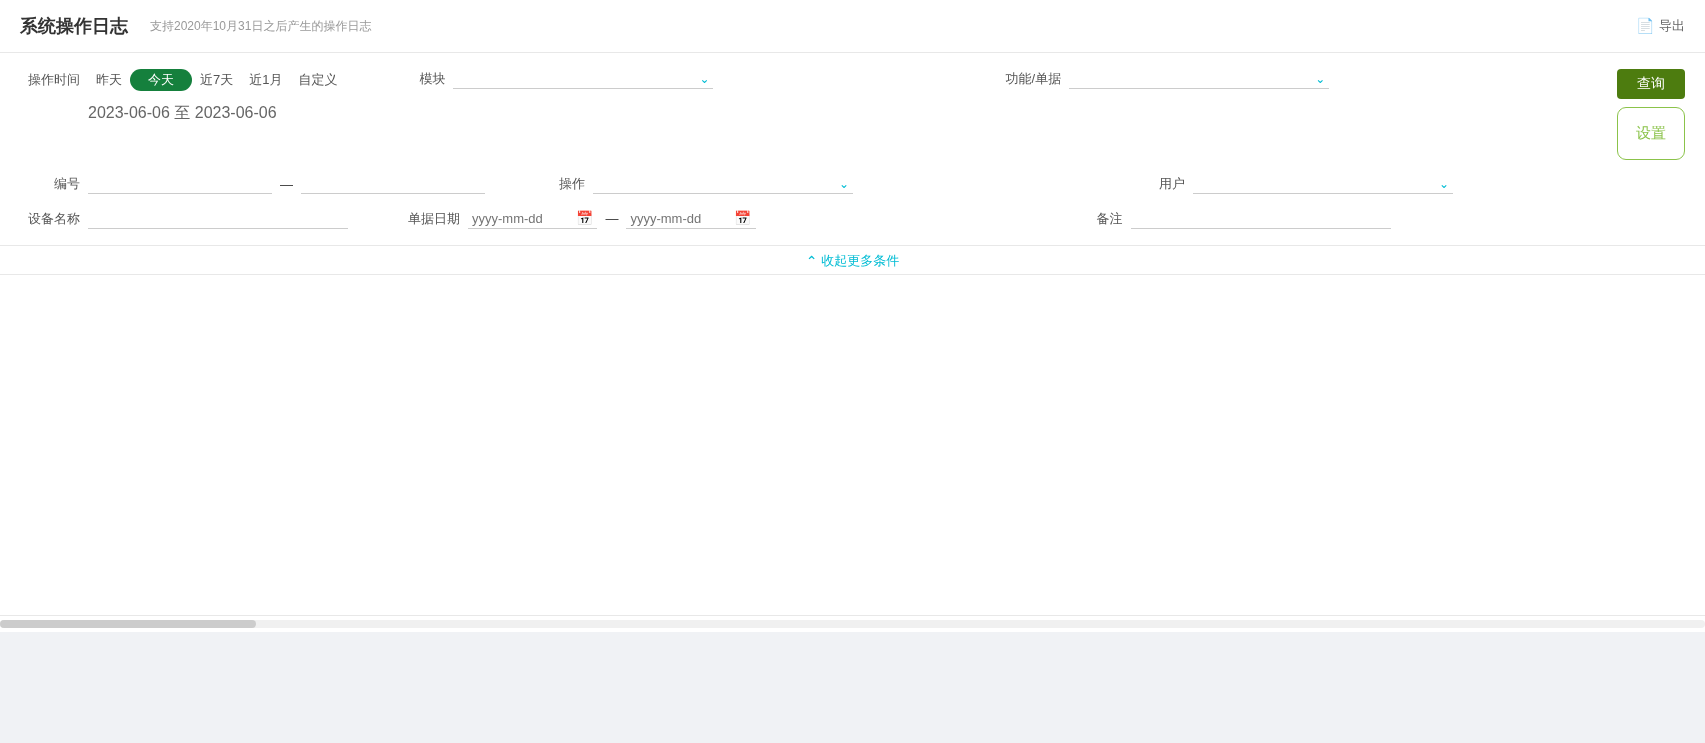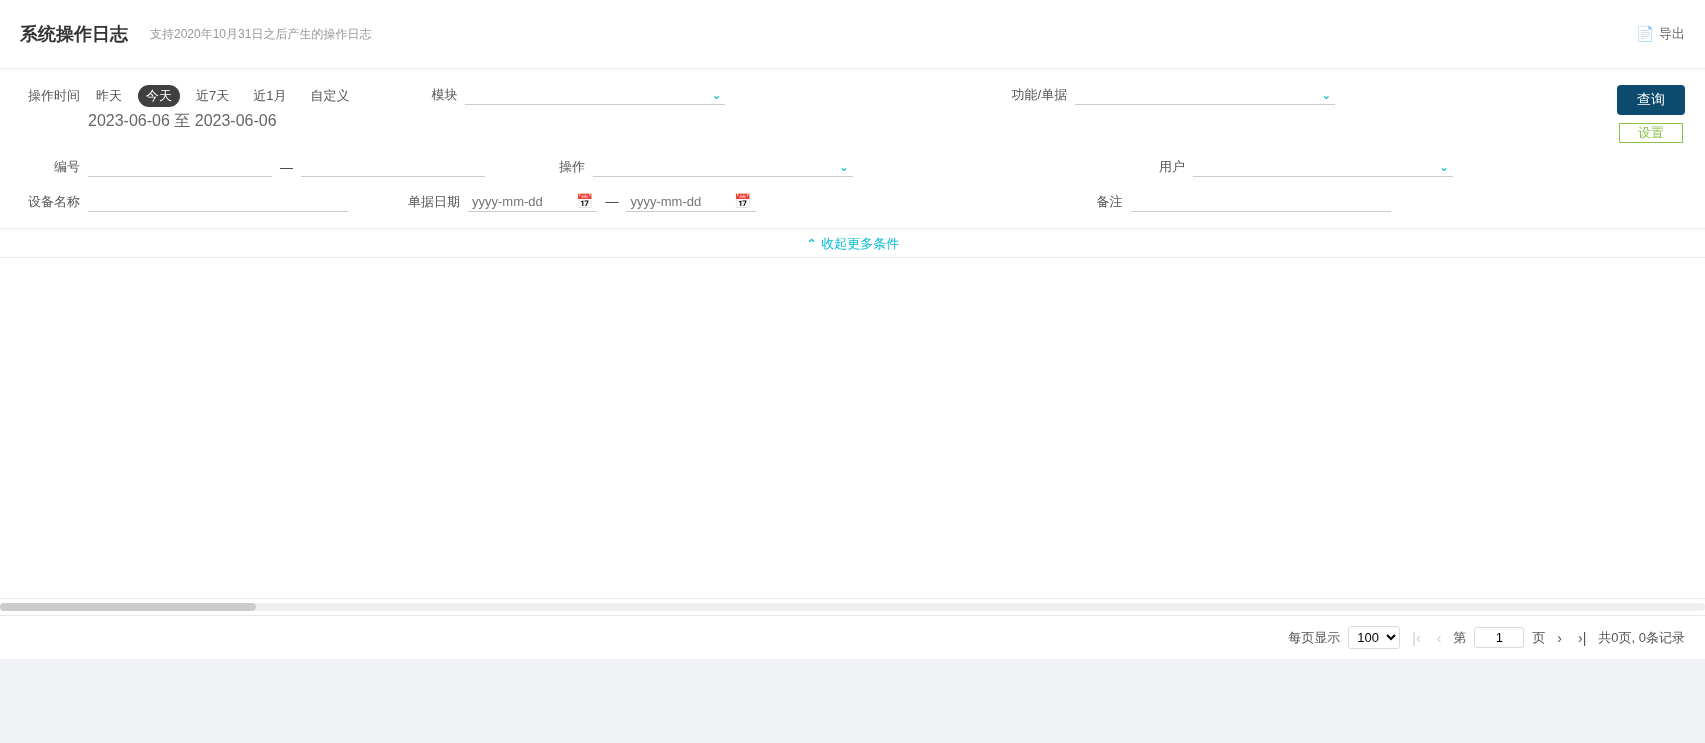--- a/index.html
+++ b/index.html
@@ -1,53 +1,53 @@
 <!DOCTYPE html>
 <html><head>
   <meta charset="utf-8">
   <style>
     * { box-sizing: border-box; margin: 0; padding: 0; }
     body { font-family: 'Microsoft YaHei', Arial, sans-serif; font-size: 13px; background: #f0f2f5; color: #333; }
 
     .page-wrapper { width: 1705px; min-height: 743px; background: #f0f2f5; display: flex; flex-direction: column; }
 
     
-    .page-header { background: #fff; padding: 22px 20px; display: flex; align-items: center; justify-content: space-between; border-bottom: 1px solid #e8e8e8; }
+    .page-header { background: #fff; padding: 14px 20px; display: flex; align-items: center; justify-content: space-between; border-bottom: 1px solid #e8e8e8; }
     .page-title { font-size: 18px; font-weight: bold; color: #333; margin-right: 12px; }
     .export-btn { display: flex; align-items: center; gap: 4px; color: #666; font-size: 13px; cursor: pointer; border: none; background: none; }
 
     
     .filter-area { background: #fff; padding: 16px 20px; border-bottom: 1px solid #e8e8e8; }
     .filter-row { display: flex; align-items: center; margin-bottom: 14px; gap: 0; }
     .filter-row:last-child { margin-bottom: 0; }
 
     .filter-label { font-size: 13px; color: #555; min-width: 60px; text-align: right; margin-right: 8px; white-space: nowrap; }
 
     
     .time-filter-section { display: flex; align-items: flex-start; flex: 0 0 auto; margin-right: 40px; }
     .time-label { font-size: 13px; color: #555; min-width: 60px; text-align: right; margin-right: 8px; padding-top: 2px; }
     .time-options { display: flex; flex-direction: column; }
-    .time-btns { display: flex; gap: 8px; align-items: center; margin-bottom: 4px; }
+    .time-btns { display: flex; gap: 0; align-items: center; margin-bottom: 12px; }
     .time-btn { padding: 2px 8px; border: none; background: none; cursor: pointer; font-size: 13px; color: #555; border-radius: 3px; }
-    .time-btn.active { background: #404040; color: #fff; border-radius: 12px; padding: 2px 8px; }
+    .time-btn.active { background: #15803d; color: #fff; border-radius: 12px; padding: 2px 18px; }
     .time-range { font-size: 16px; color: #666; }
 
     
     .dropdown-field { display: flex; align-items: center; border-bottom: 1px solid #ccc; min-width: 220px; padding: 2px 4px; cursor: pointer; position: relative; }
     .dropdown-field input { border: none; outline: none; font-size: 13px; color: #333; background: transparent; flex: 1; cursor: pointer; }
     .dropdown-arrow { color: #00bcd4; font-size: 12px; margin-left: 4px; }
 
     
     .text-field { border: none; border-bottom: 1px solid #ccc; outline: none; font-size: 13px; color: #333; background: transparent; min-width: 160px; padding: 2px 4px; }
     .dash { margin: 0 8px; color: #333; }
     .filter-item { display: flex; align-items: center; flex: 1; }
 
     
-    .query-btn { background: #0c4a6e; color: #fff; border: none; border-radius: 4px; padding: 6px 20px; font-size: 14px; cursor: pointer; }
-    .setting-btn { background: #fff; color: #8bc34a; border: 1px solid #8bc34a; border-radius: 0; padding: 0 18px; font-size: 13px; cursor: pointer; margin-top: 4px; }
+    .query-btn { background: #4d7c0f; color: #fff; border: none; border-radius: 4px; padding: 6px 20px; font-size: 14px; cursor: pointer; }
+    .setting-btn { background: #fff; color: #8bc34a; border: 1px solid #8bc34a; border-radius: 9px; padding: 16px 18px; font-size: 15px; cursor: pointer; margin-top: 4px; }
     .btn-group { display: flex; flex-direction: column; align-items: center; gap: 4px; margin-left: 20px; }
 
     
     .collapse-bar { display: flex; justify-content: center; align-items: center; padding: 6px 0 4px 0; background: #fff; border-bottom: 1px solid #e8e8e8; }
     .collapse-btn { display: flex; align-items: center; gap: 4px; color: #00bcd4; font-size: 13px; cursor: pointer; border: none; background: none; }
 
     
     .table-wrapper { flex: 1; background: #fff; margin-top: 0; overflow-x: auto; }
     table { width: 100%; border-collapse: collapse; table-layout: fixed; }
     thead tr { background: #00bcd4; }
@@ -190,33 +190,13 @@
 
 
   <div class="empty-area"></div>
 
   <div class="scroll-bar-area">
     <div class="scroll-bar-inner">
       <div class="scroll-thumb"></div>
     </div>
   </div>
 
-  <div class="table-footer">
-    <span>每页显示</span>
-    <select class="page-size-select">
-      <option>100</option>
-      <option>50</option>
-      <option>200</option>
-    </select>
-
-    <button class="page-nav-btn" disabled="">|‹</button>
-    <button class="page-nav-btn" disabled="">‹</button>
-
-    <span>第</span>
-    <input type="text" class="page-input" value="1" style="">
-    <span>页</span>
-
-    <button class="page-nav-btn">›</button>
-    <button class="page-nav-btn">›|</button>
-
-    <span>共0页, 0条记录</span>
-  </div>
 </div>
 
 </body></html>

